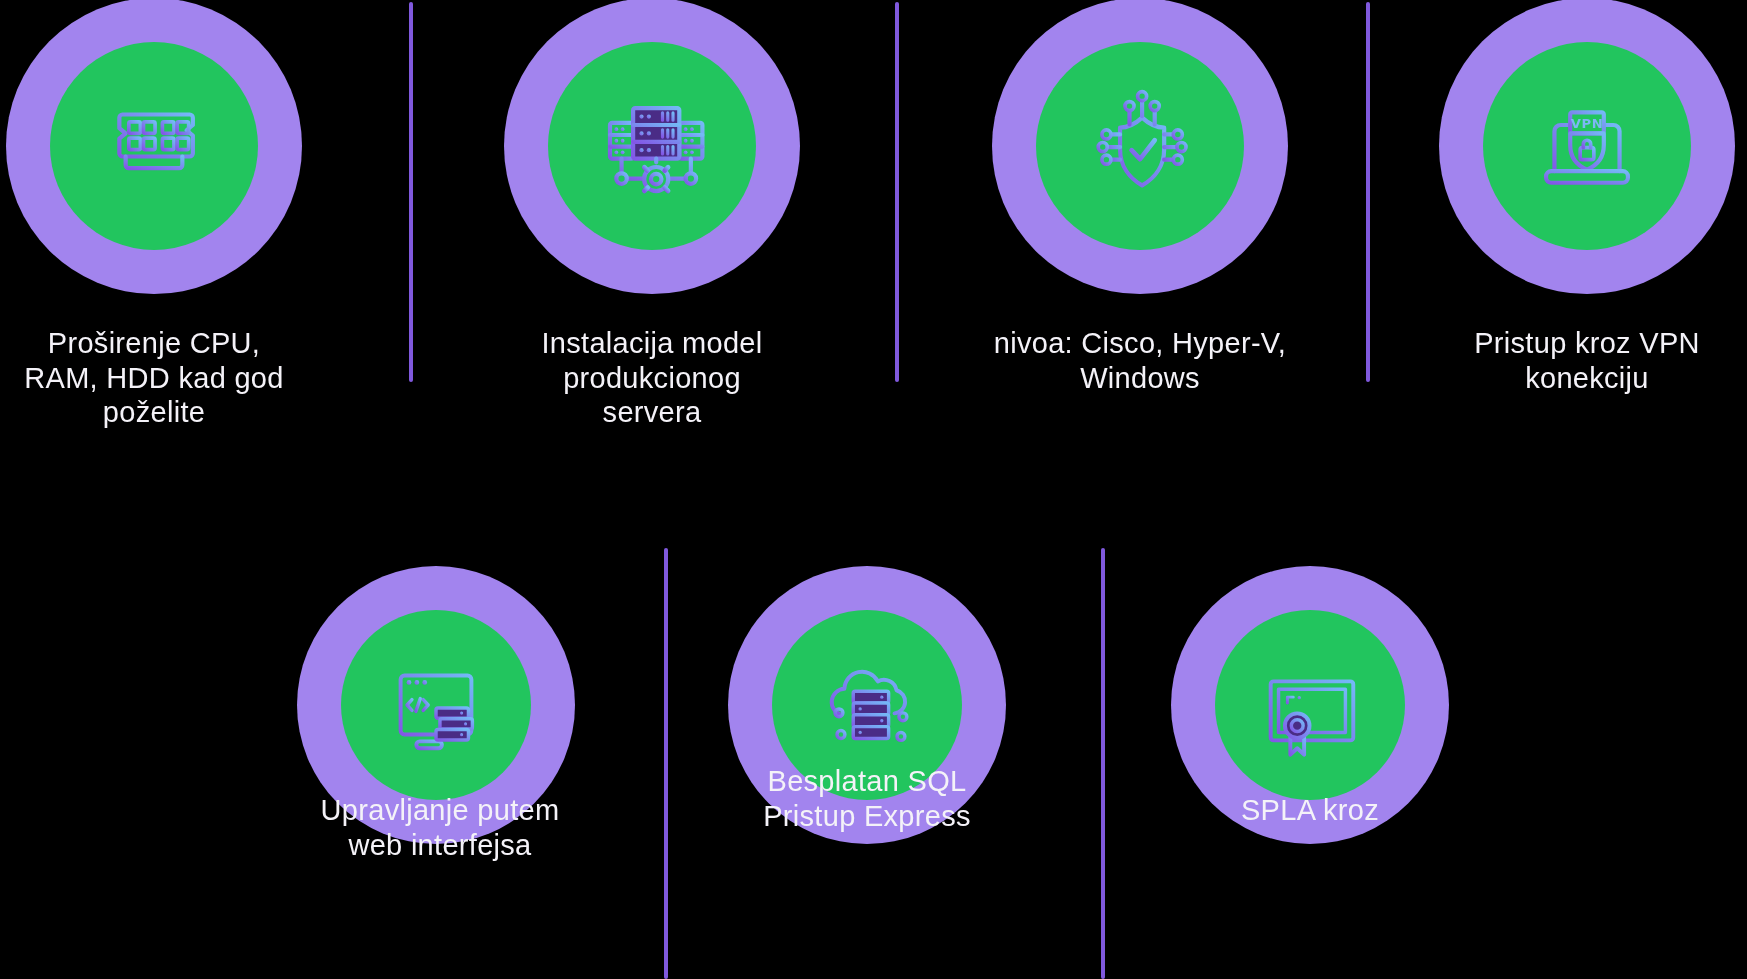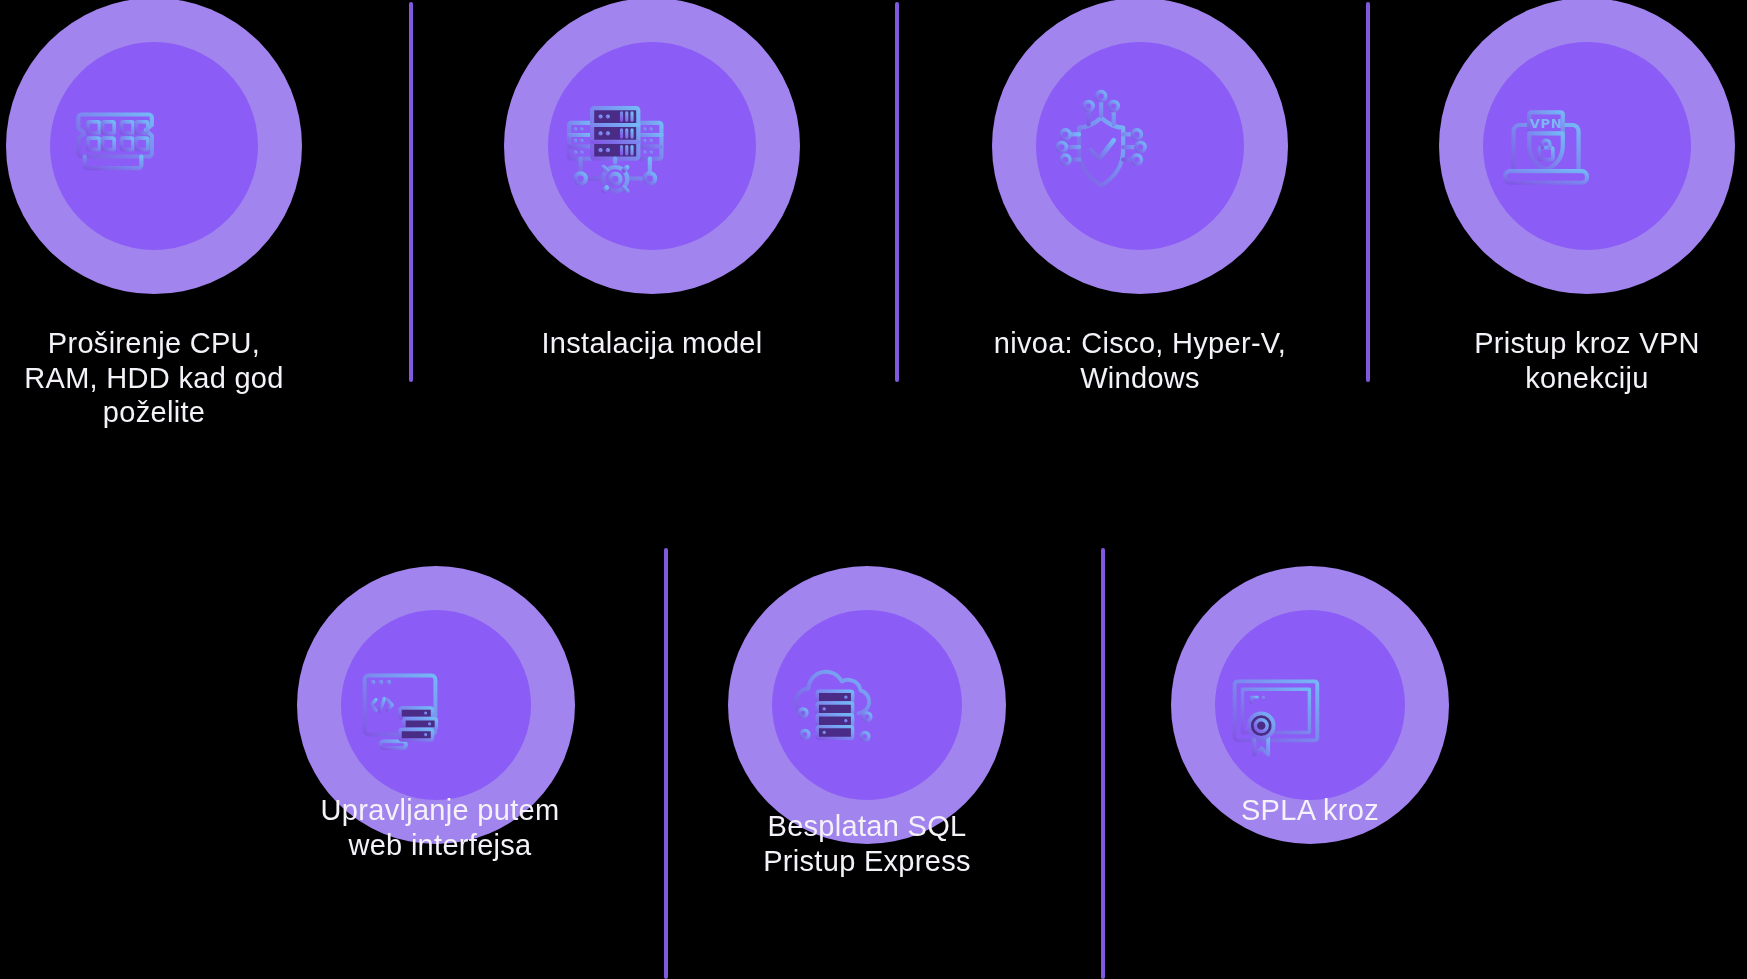--- a/index.html
+++ b/index.html
@@ -5,22 +5,22 @@
   html,body { margin:0; padding:0; background:#000000; }
   .canvas {
     position:relative; width:1747px; height:979px; background:#000000;
     overflow:hidden; font-family:"Liberation Sans", sans-serif;
   }
   .outer {
     position:absolute; border-radius:50%; background:#a284ee;
     display:flex; align-items:center; justify-content:center;
   }
   .inner {
-    border-radius:50%; background:#8b5cf6;
-    display:flex; align-items:center; justify-content:flex-start;
+    border-radius:50%; background:#22c55e;
+    display:flex; align-items:center; justify-content:center;
   }
   .caption {
     position:absolute; width:420px; text-align:center; color:#f4f2f8;
     font-size:29px; line-height:34.5px; letter-spacing:0.3px; font-weight:400;
   }
   .divider { position:absolute; width:4px; background:#8059dd; border-radius:2px; }
   svg.icon { display:block; }
 </style>
 </head>
 <body>
@@ -126,20 +126,22 @@
                 <path d="M55.9,99.6 L52.7,102.8"></path>
               <path d="M72.1,83.4 L75.3,80.2"></path>
                 <path d="M55.9,83.4 L52.7,80.2"></path>
             </g>
           </g>
         </svg>
       </div>
     </div>
     <div class="caption" style="left:442px; top:326px">
       <div>Instalacija model</div>
+      <div>produkcionog</div>
+      <div>servera</div>
     </div>
   </section>
 
   <section>
     <div class="outer" style="left:992px; top:-2px; width:296px; height:296px">
       <div class="inner" style="width:208px; height:208px">
         <svg class="icon" viewBox="0 0 120 120" width="126" height="126">
           <defs>
               <linearGradient id="g3" x1="0" y1="1" x2="1" y2="0">
             <stop offset="0" stop-color="#8257e6"></stop>
@@ -304,21 +306,21 @@
                 <circle cx="33.5" cy="90" r="4"></circle>
               <path d="M82,72 H92"></path>
                 <circle cx="96.5" cy="72" r="4"></circle>
               <path d="M82,92 H90"></path>
                 <circle cx="94.5" cy="92" r="4"></circle>
             </g>
           </g>
         </svg>
       </div>
     </div>
-    <div class="caption" style="left:657px; top:809px">
+    <div class="caption" style="left:657px; top:764px">
       <div>Besplatan SQL</div>
       <div>Pristup Express</div>
     </div>
   </section>
 
   <section>
     <div class="outer" style="left:1171px; top:566px; width:278px; height:278px">
       <div class="inner" style="width:190px; height:190px">
         <svg class="icon" viewBox="0 0 120 120" width="118" height="118">
           <defs>

